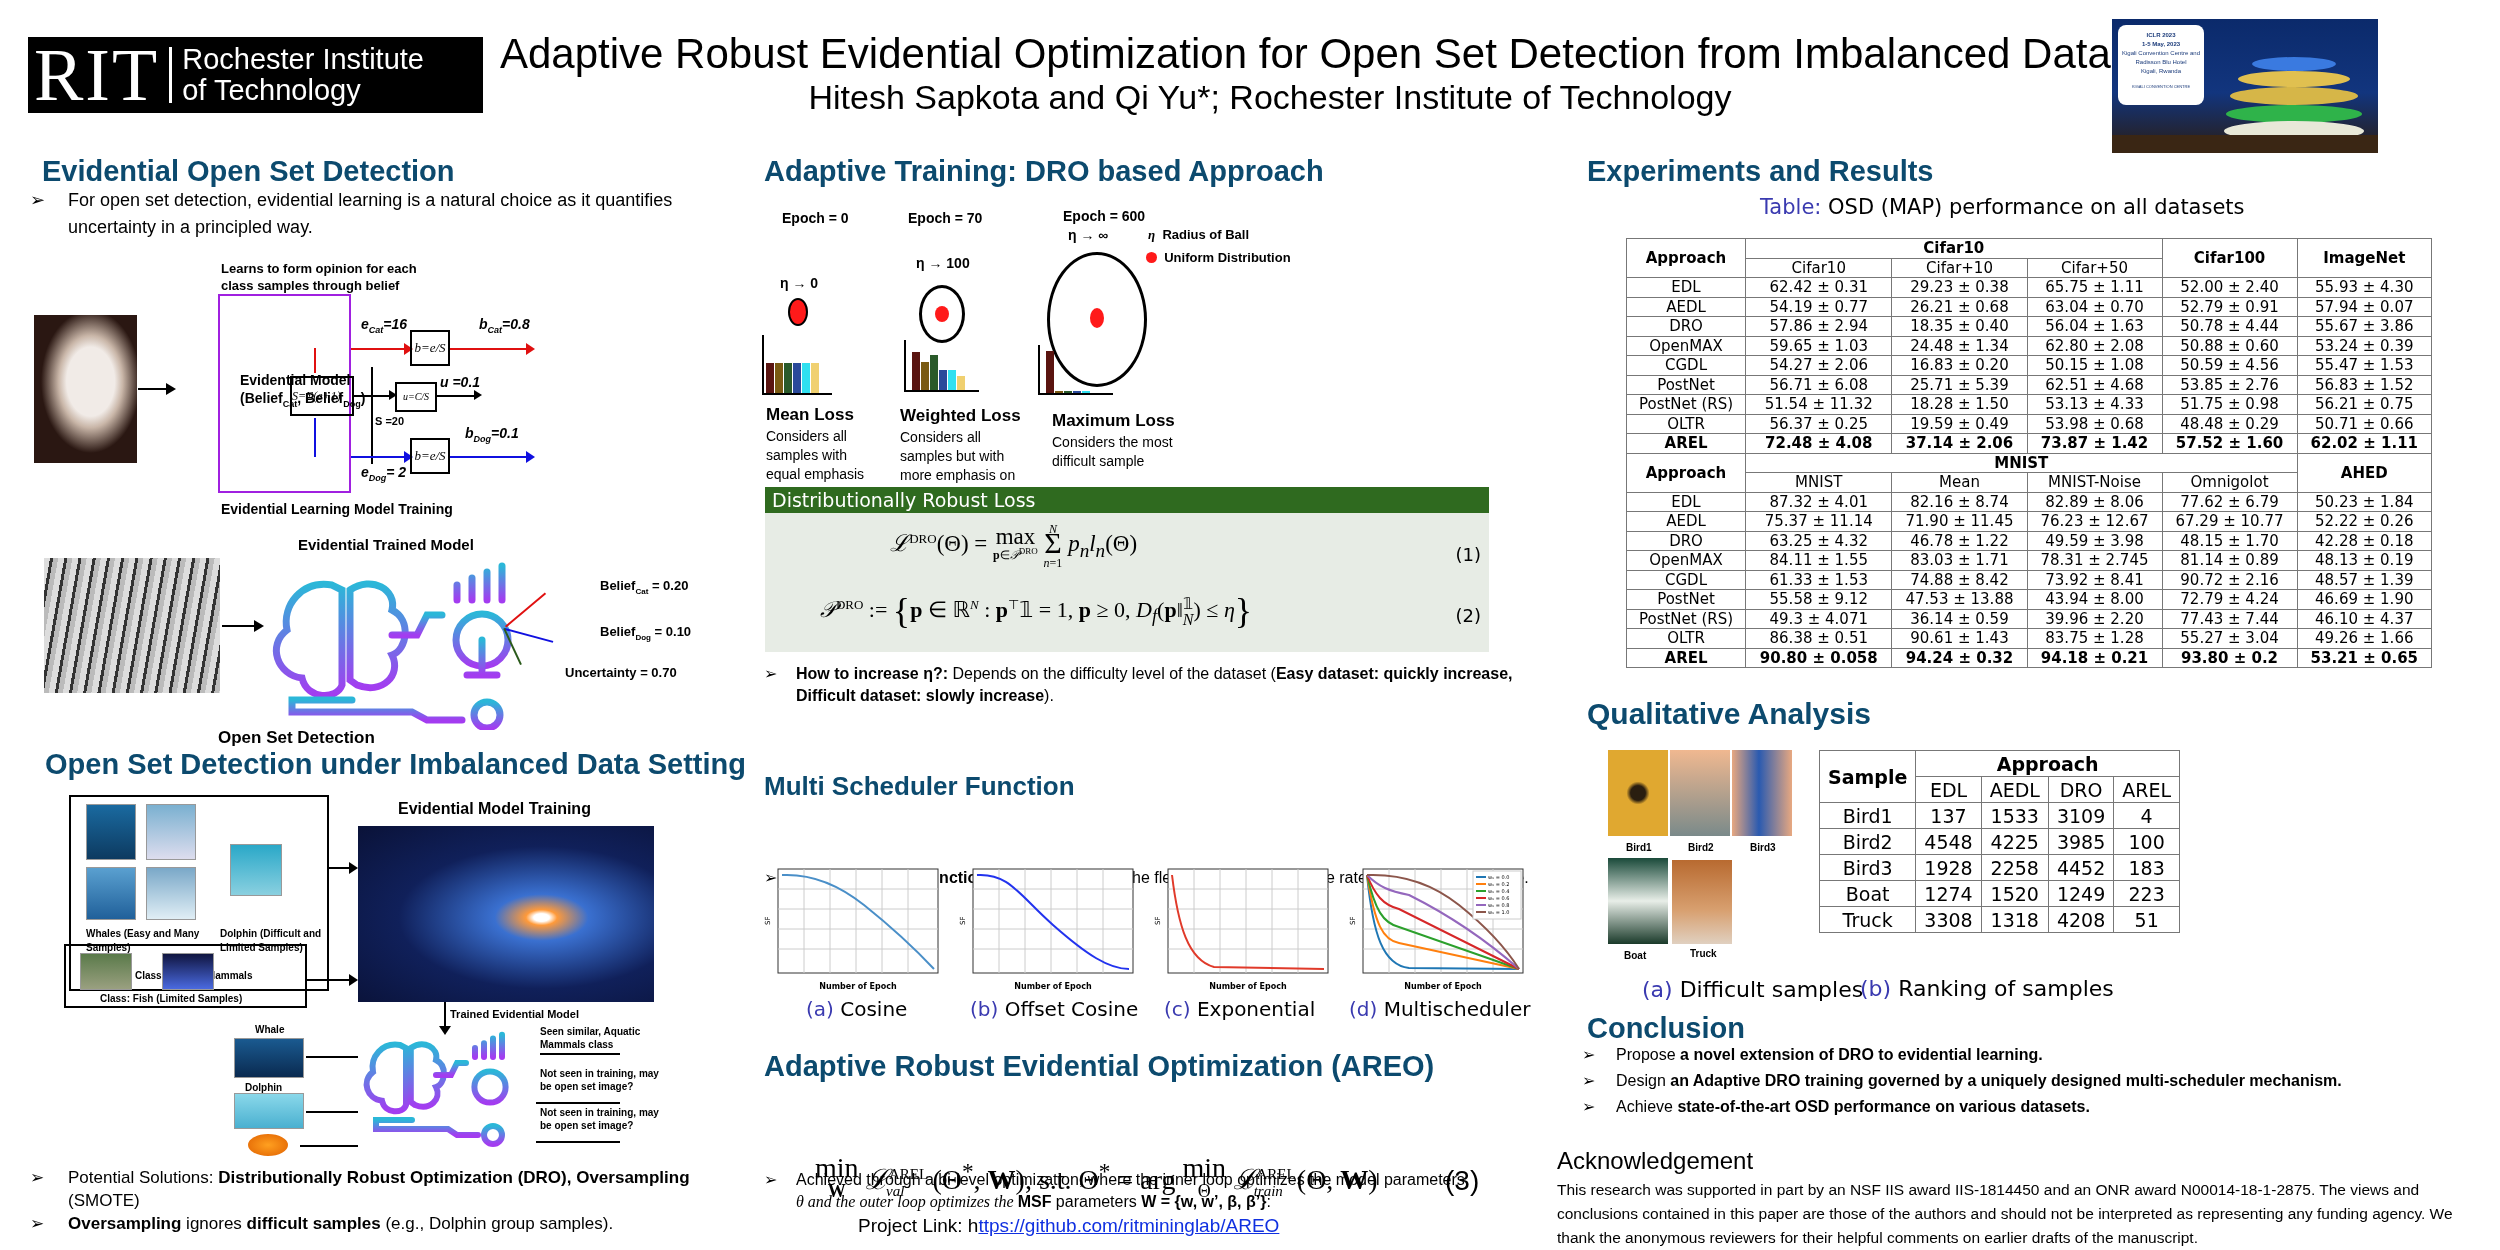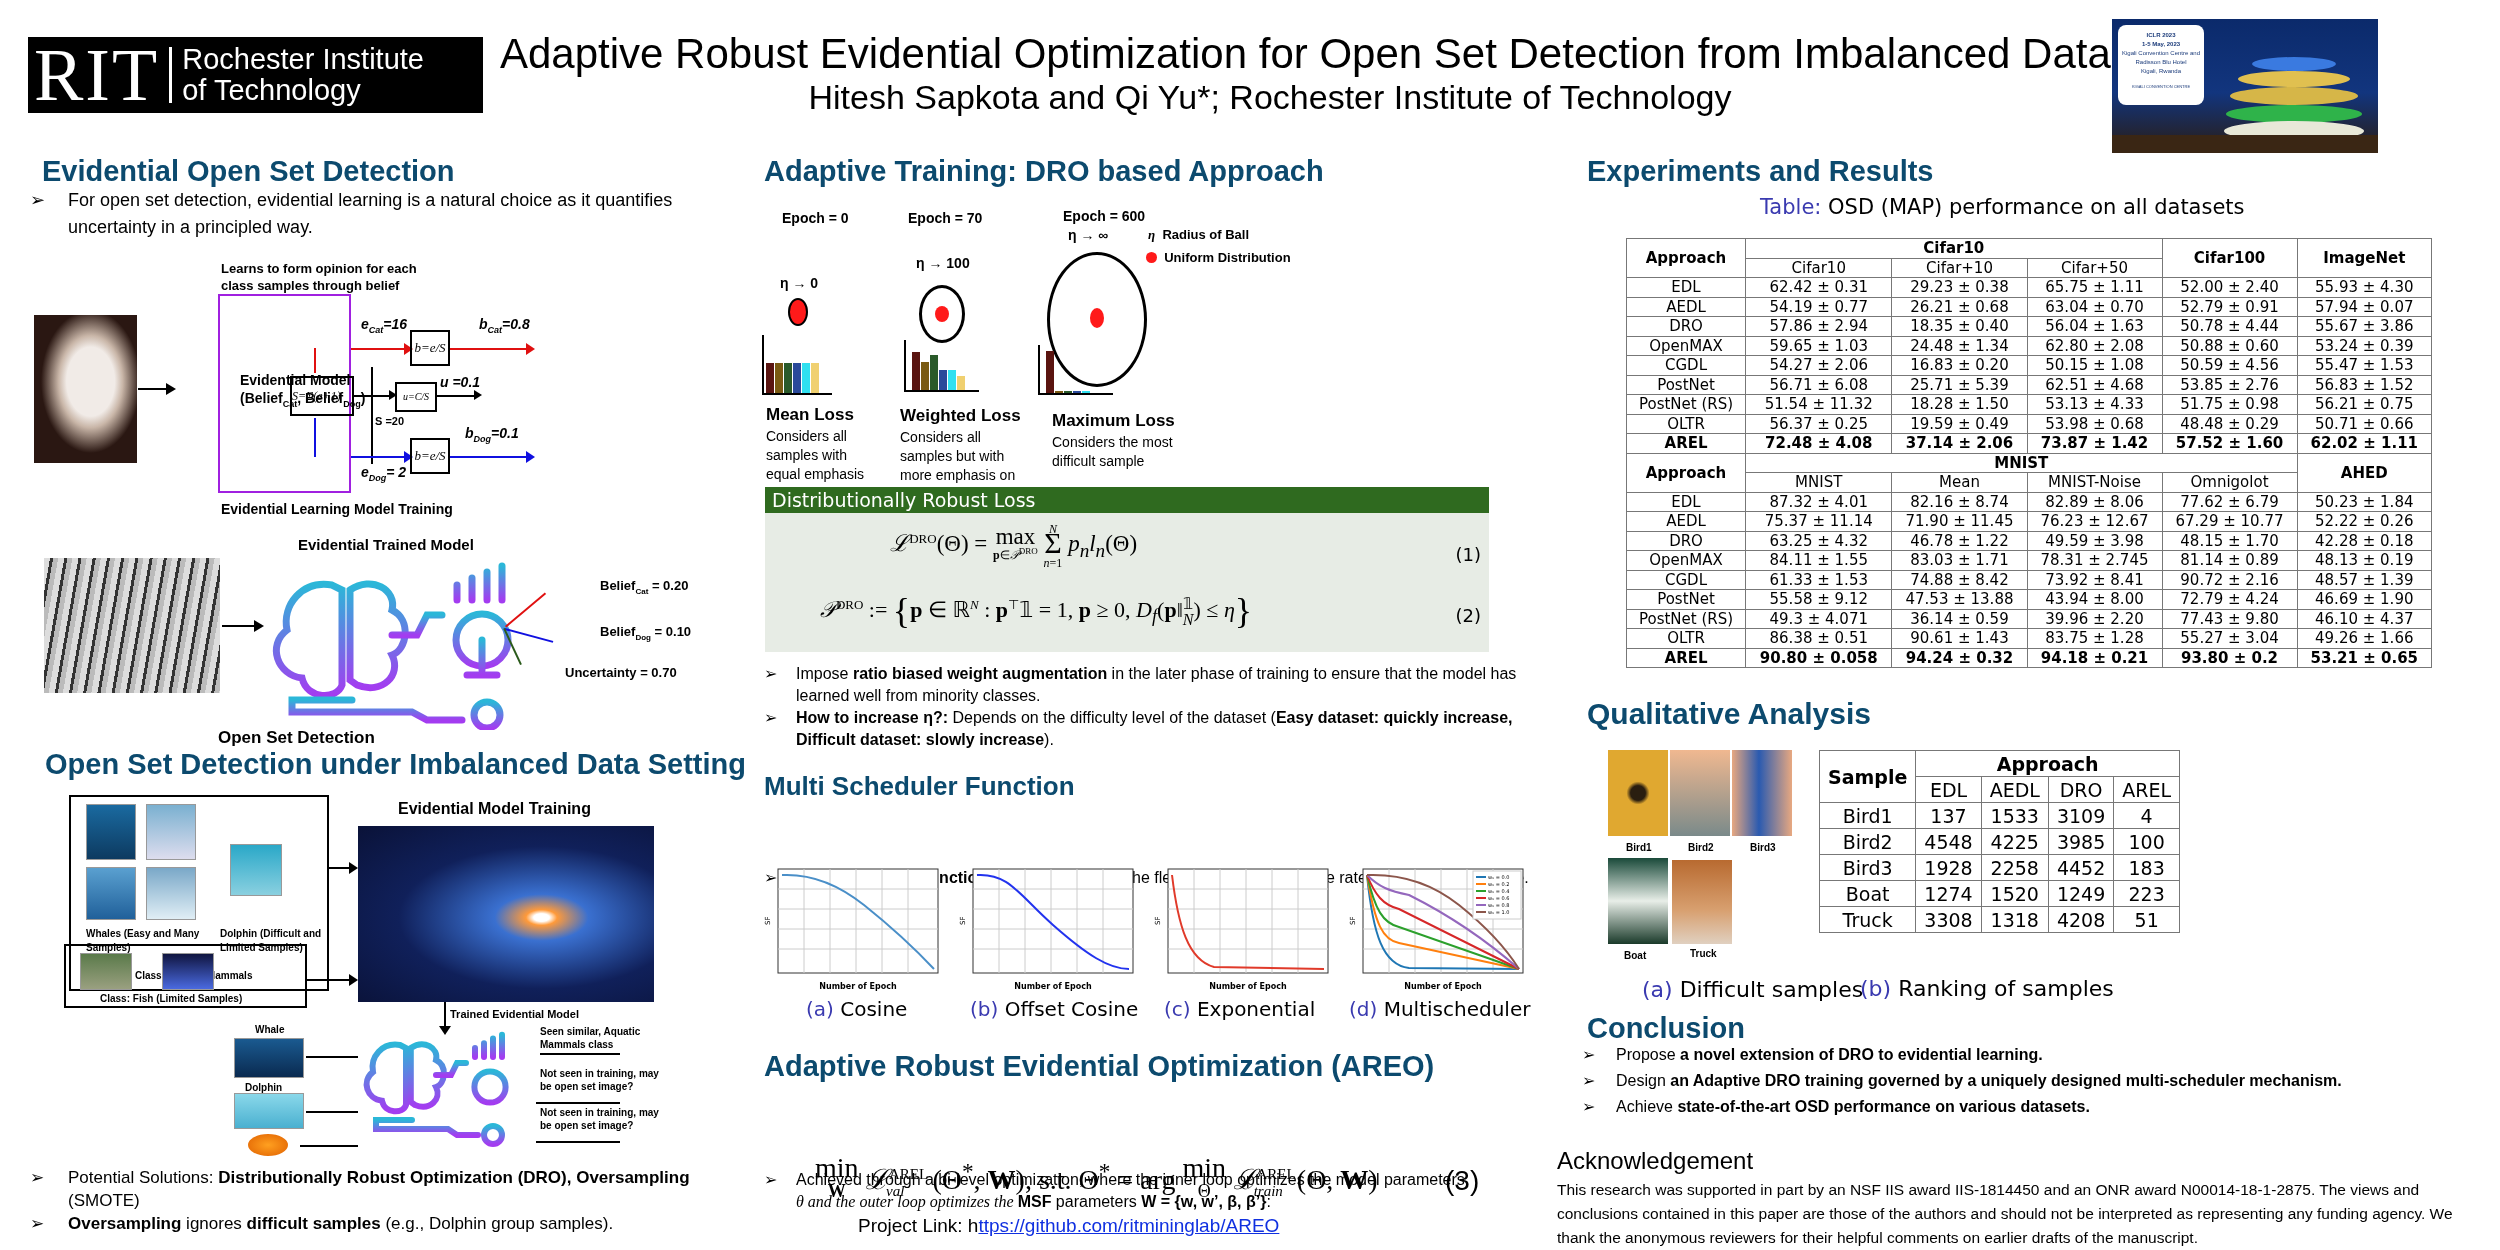--- a/index.html
+++ b/index.html
@@ -256,21 +256,20 @@
     <i>ℒ</i><sup style="font-size:13px">DRO</sup>(Θ) = <span style="display:inline-block;text-align:center;vertical-align:middle;line-height:15px">max<br><span style="font-size:12px"><b>p</b>∈<i>𝒫</i><sup style="font-size:9px">DRO</sup></span></span> <span style="display:inline-block;text-align:center;vertical-align:middle;line-height:14px;font-size:12px"><i>N</i><br><span style="font-size:30px">Σ</span><br><i>n</i>=1</span> <i>p<sub>n</sub>l<sub>n</sub></i>(Θ)
   </div>
   <div style="position:absolute;right:8px;top:57px;font-family:'DejaVu Sans',sans-serif;font-size:18px">(1)</div>
   <div style="position:absolute;left:55px;top:103px;font-family:'Liberation Serif',serif;font-size:22px;white-space:nowrap">
     <i>𝒫</i><sup style="font-size:13px">DRO</sup> := <span style="font-size:36px;vertical-align:-6px">{</span><b>p</b> ∈ ℝ<sup style="font-size:13px"><i>N</i></sup> : <b>p</b><sup style="font-size:13px">⊤</sup>𝟙 = 1, <b>p</b> ≥ 0, <i>D<sub>f</sub></i>(<b>p</b>‖<span style="display:inline-block;text-align:center;vertical-align:middle;line-height:16px;font-size:16px">𝟙<br><i>N</i></span>) ≤ <i>η</i><span style="font-size:36px;vertical-align:-6px">}</span>
   </div>
   <div style="position:absolute;right:8px;top:118px;font-family:'DejaVu Sans',sans-serif;font-size:18px">(2)</div>
 </div>
 
 <div class="abs" style="left:764px;top:663px;width:800px">
-  <div class="bullet" style="font-size:16px;line-height:22px;padding-left:32px"><span>Impose </span><b>ratio biased weight augmentation</b><span>  in the later phase of training to ensure that the model has learned well from minority classes.</span></div>
   <div class="bullet" style="font-size:16px;line-height:22px;padding-left:32px"><b>How to increase η?:</b><span> Depends on the difficulty level of the dataset (</span><b>Easy dataset: quickly increase, Difficult dataset: slowly increase</b><span>).</span></div>
 </div>
 
 <div class="abs sec-title" style="left:764px;top:771px;font-size:26px">Multi Scheduler Function</div>
 <div class="abs bullet" style="left:764px;top:813px;font-size:16px;line-height:22px;padding-left:32px;white-space:nowrap">
   <b>Multi Scheduler Function (MSF)</b><span> which gives the flexibility  to determine the rate of increase of </span><b>η</b><span> value.</span>
 </div>
 
 <div class="abs" style="left:764px;top:865px;width:780px;height:160px">
   <svg style="position:absolute;left:0;top:0" width="180" height="130" viewBox="0 0 180 130">
@@ -526,21 +525,21 @@
         <td>47.53 ± 13.88</td>
         <td>43.94 ± 8.00</td>
         <td>72.79 ± 4.24</td>
         <td>46.69 ± 1.90</td>
       </tr>
       <tr>
         <td>PostNet (RS)</td>
         <td>49.3 ± 4.071</td>
         <td>36.14 ± 0.59</td>
         <td>39.96 ± 2.20</td>
-        <td>77.43 ± 9.80</td>
+        <td>77.43 ± 7.44</td>
         <td>46.10 ± 4.37</td>
       </tr>
       <tr>
         <td>OLTR</td>
         <td>86.38 ± 0.51</td>
         <td>90.61 ± 1.43</td>
         <td>83.75 ± 1.28</td>
         <td>55.27 ± 3.04</td>
         <td>49.26 ± 1.66</td>
       </tr>

